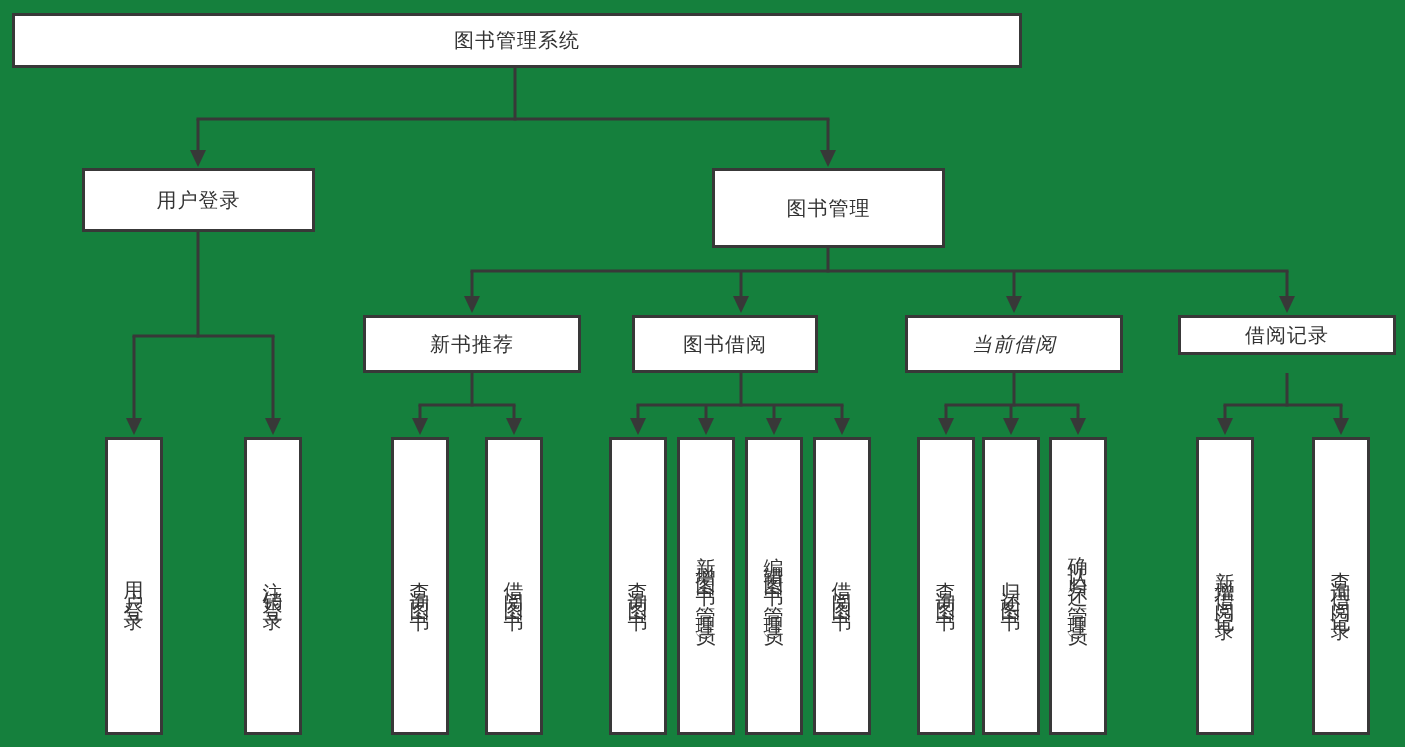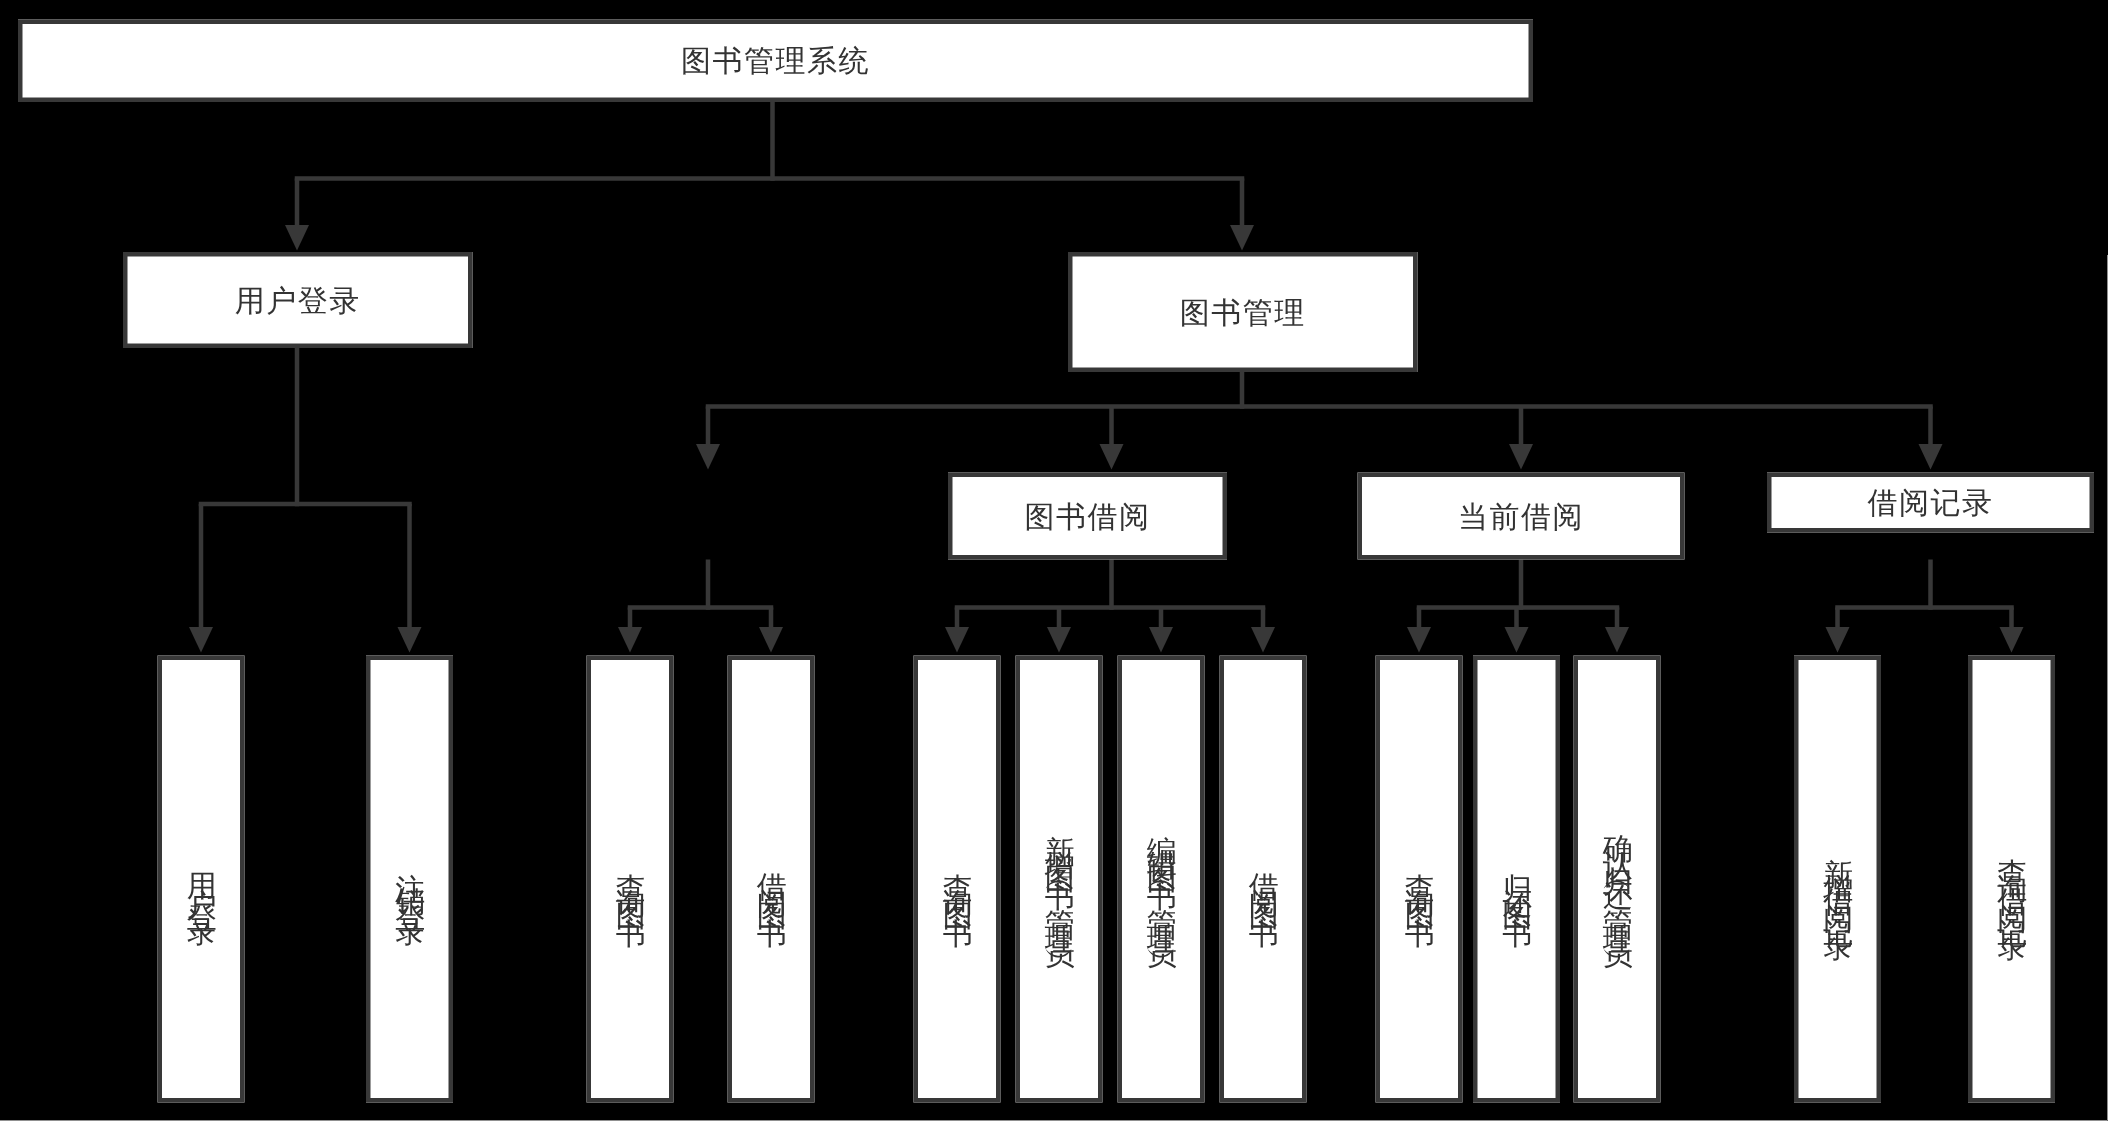--- a/index.html
+++ b/index.html
@@ -1,20 +1,20 @@
 <!DOCTYPE html>
 <html><head>
 <meta charset="utf-8">
 <style>
   html, body { margin: 0; padding: 0; background: #ffffff; }
   .canvas {
     position: relative;
     width: 1405px;
     height: 747px;
-    background: #000000;
+    background: #15803d;
     font-family: "Liberation Sans", sans-serif;
     overflow: hidden;
     color: #333333;
   }
   .connectors {
     position: absolute;
     left: 0; top: 0;
     width: 1405px; height: 747px;
   }
   .connectors line { stroke: #383838; stroke-width: 3; }
@@ -138,24 +138,27 @@
     <span class="hlabel">图书管理系统</span>
   </div>
 
   <div class="node" style="left:82px; top:168px; width:233px; height:64px;">
     <span class="hlabel">用户登录</span>
   </div>
   <div class="node" style="left:712px; top:168px; width:233px; height:80px;">
     <span class="hlabel">图书管理</span>
   </div>
 
+  <div class="node" style="left:363px; top:315px; width:218px; height:58px;">
+    <span class="hlabel">新书推荐</span>
+  </div>
   <div class="node" style="left:632px; top:315px; width:186px; height:58px;">
     <span class="hlabel">图书借阅</span>
   </div>
-  <div class="node" style="left:905px; top:315px; width:218px; height:58px;">
+  <div class="node" style="left:905px; top:315px; width:218px; height:58px;font-style:italic;">
     <span class="hlabel">当前借阅</span>
   </div>
   <div class="node" style="left:1178px; top:315px; width:218px; height:40px;">
     <span class="hlabel">借阅记录</span>
   </div>
 
   <div class="node vbox" style="left:105px; top:437px; width:58px; height:298px;">
     <span class="vlabel">用户登录</span>
   </div>
   <div class="node vbox" style="left:244px; top:437px; width:58px; height:298px;">

